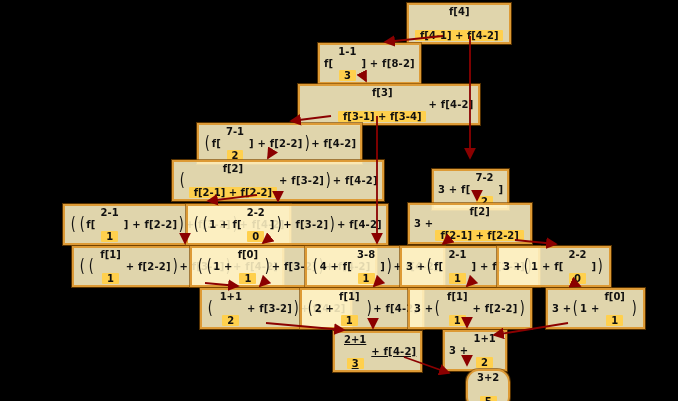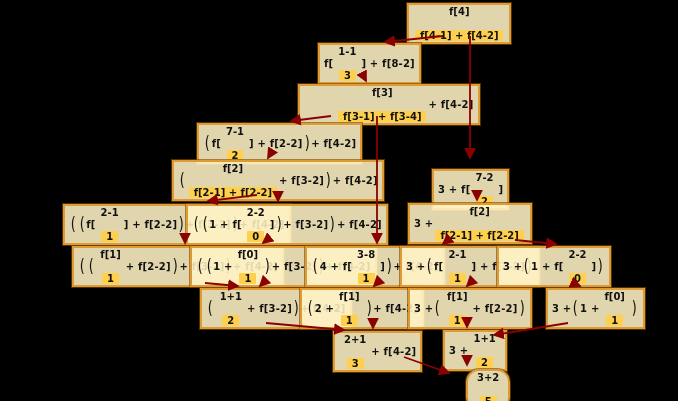--- a/index.html
+++ b/index.html
@@ -232,21 +232,21 @@
     <div class="node" style="left: 546px; top: 288px; background: rgba(255, 243, 196, 0.88); border-color: rgb(221, 154, 53); color: rgb(17, 17, 17);">
       <span class="txt">3 + </span>
       <span class="bp">(</span>
       <span class="txt">1 + </span>
       <span class="stack">
         <span class="stack-top">f[0]</span>
         <span class="stack-bottom" style="background: rgb(255, 208, 77);">1</span>
       </span>
       <span class="bp">)</span>
     </div>
-    <div class="node" style="left: 333px; top: 331px; background: rgba(255, 243, 196, 0.88); border-color: rgb(221, 154, 53); color: rgb(17, 17, 17);">
+    <div class="node" style="left: 333px; top: 331px; background: rgba(255, 243, 196, 0.88); border-color: rgb(221, 154, 53); color: rgb(17, 17, 17); text-decoration: underline;">
       <span class="stack">
         <span class="stack-top">2+1</span>
         <span class="stack-bottom" style="background: rgb(255, 208, 77);">3</span>
       </span>
       <span class="txt"> + f[4-2]</span>
     </div>
     <div class="node" style="left: 443px; top: 330px; background: rgba(255, 243, 196, 0.88); border-color: rgb(221, 154, 53); color: rgb(17, 17, 17);">
       <span class="txt">3 + </span>
       <span class="stack">
         <span class="stack-top">1+1</span>

